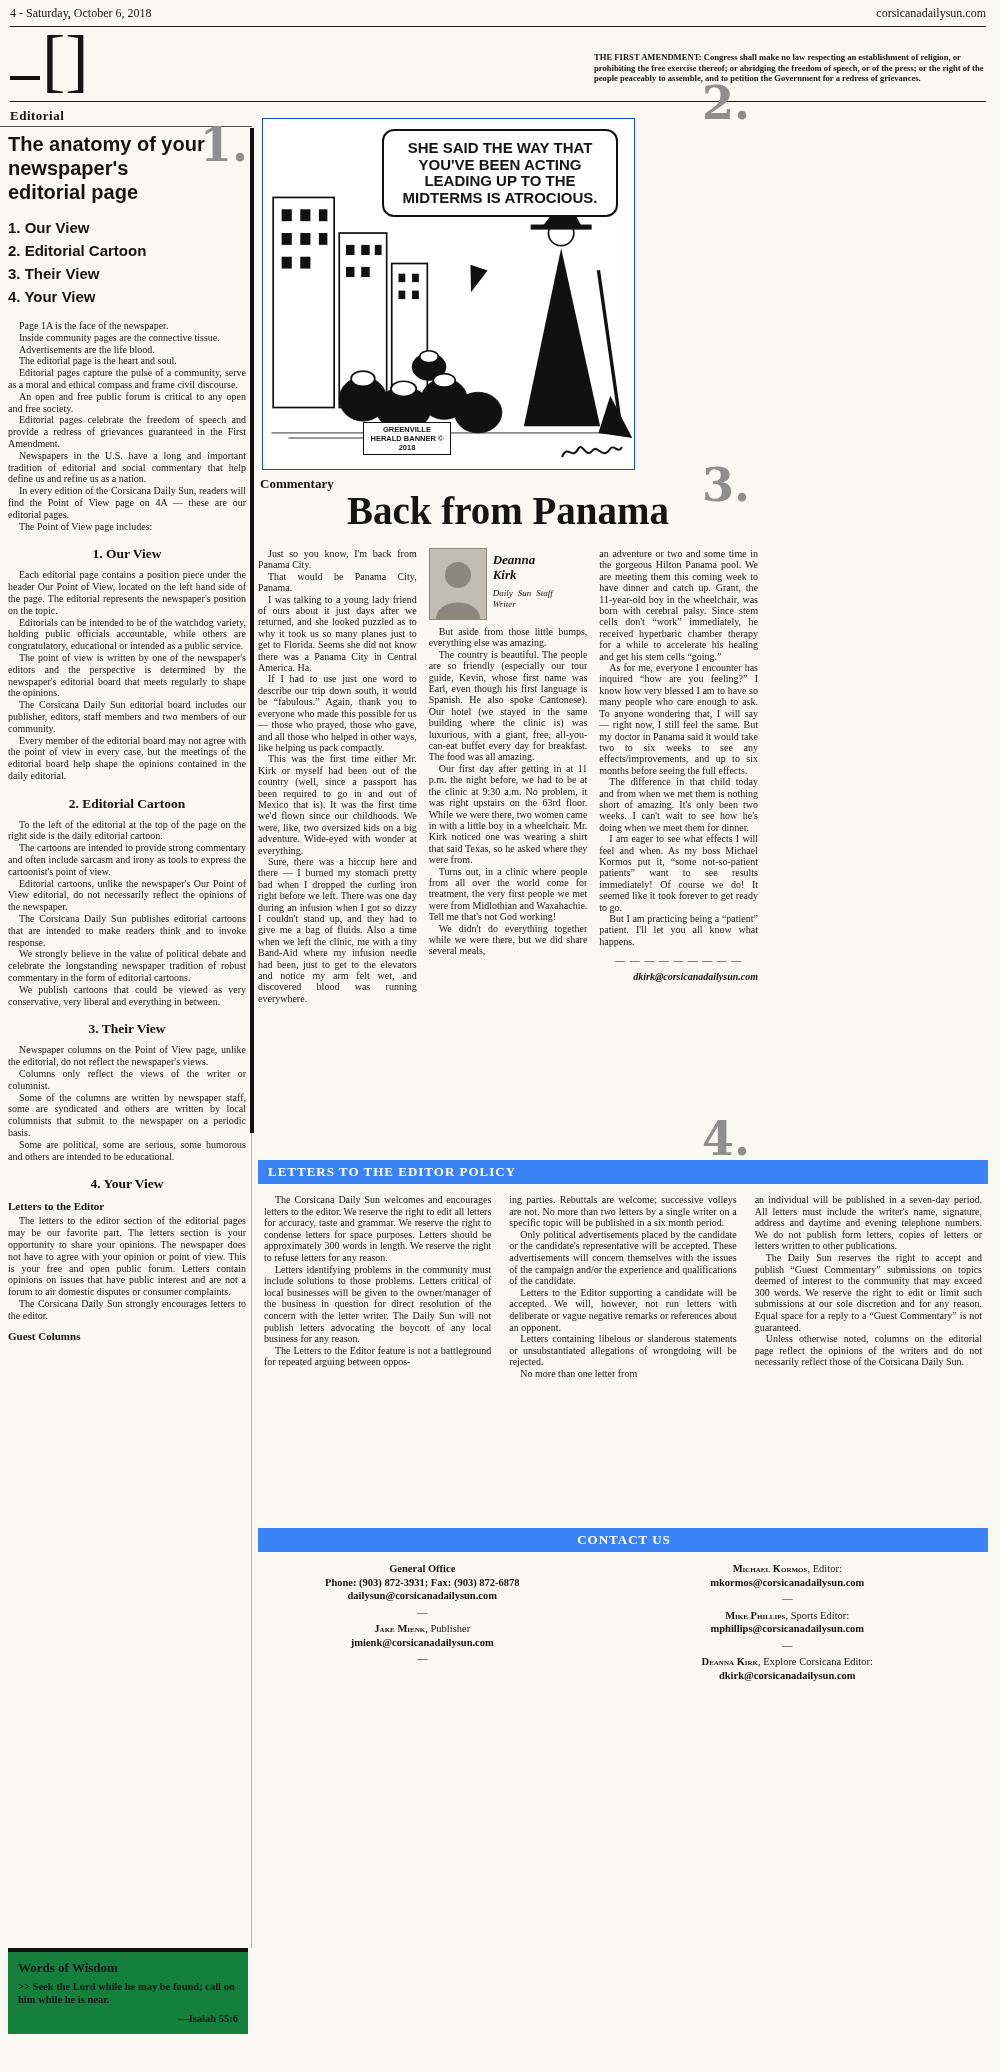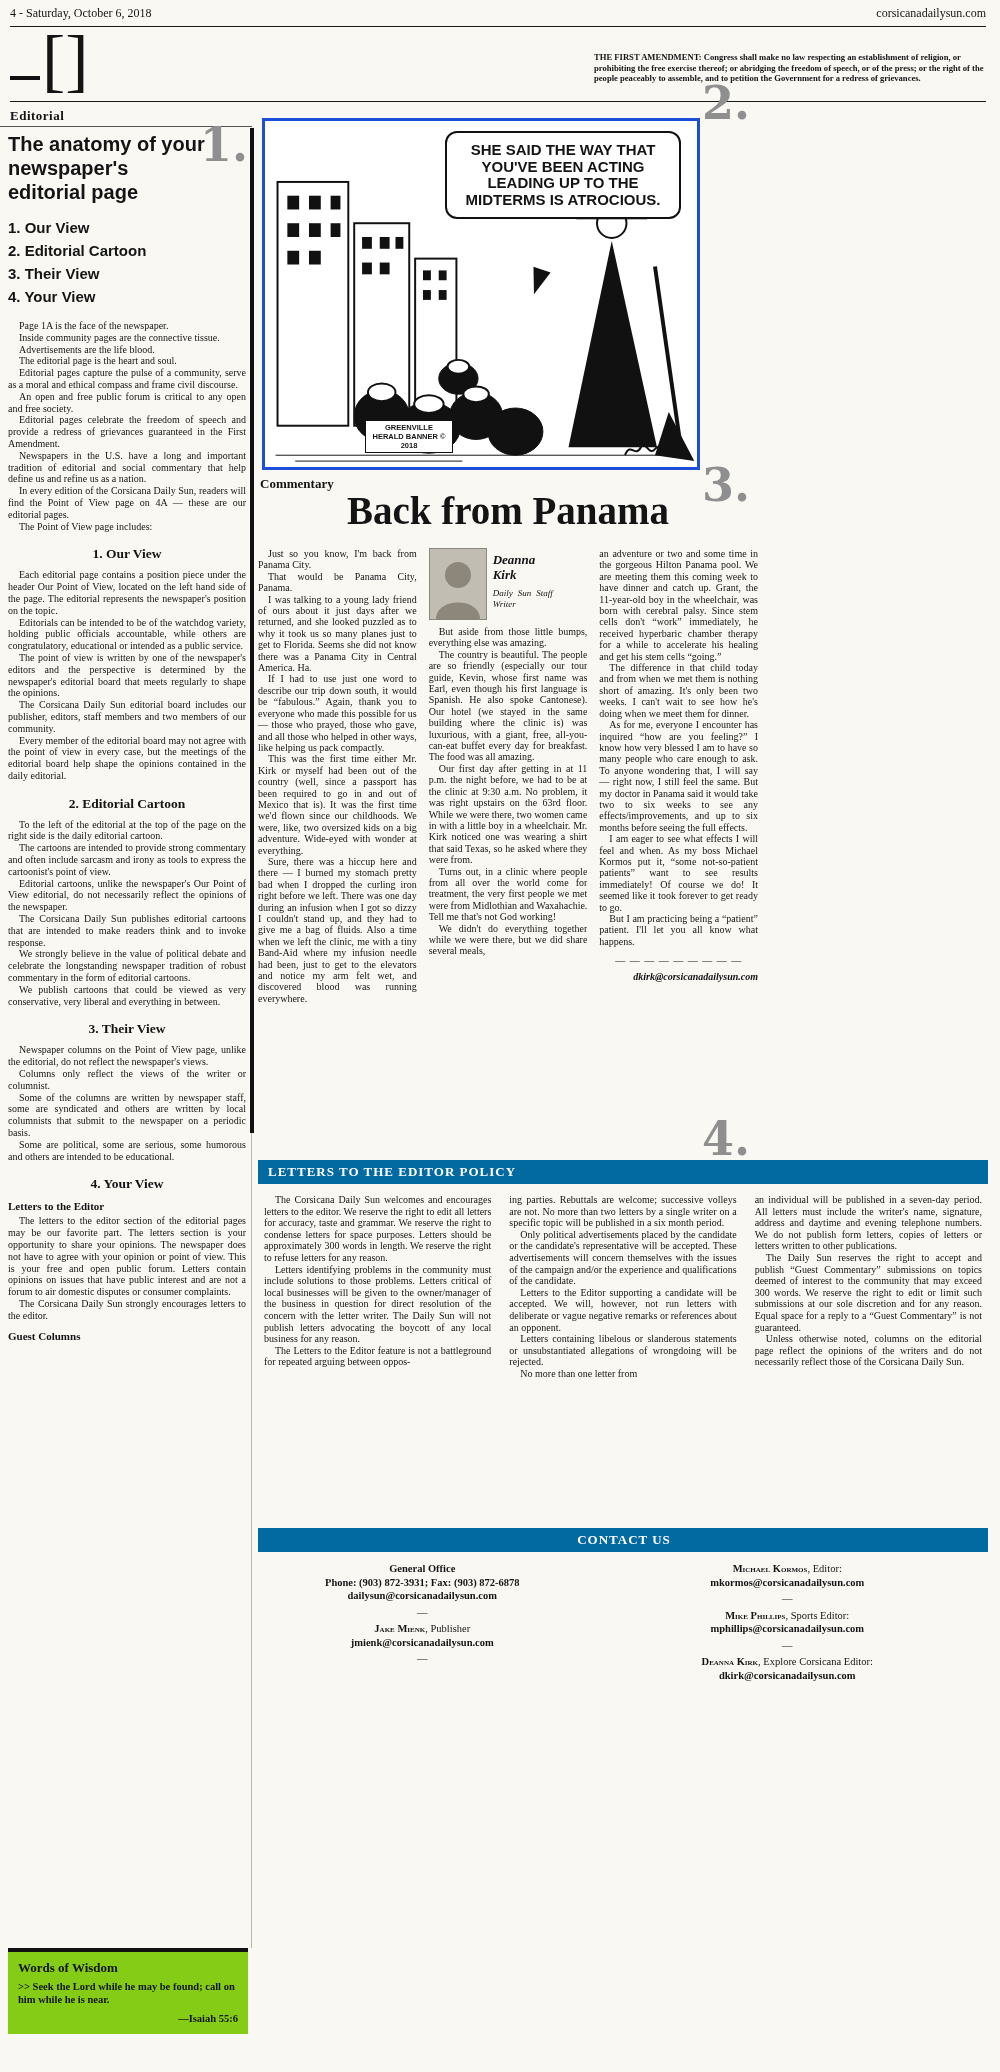--- a/index.html
+++ b/index.html
@@ -43,29 +43,29 @@
   .lc-title { font-family:"Liberation Sans", sans-serif; font-weight:bold; font-size:20px;
               line-height:24px; width:200px; margin-bottom:12px; }
   .lc-list-item { font-family:"Liberation Sans", sans-serif; font-weight:bold;
                   font-size:15px; line-height:23px; }
   .lc-list { margin-bottom:12px; }
   .para { font-size:10px; line-height:11.8px; text-align:justify; text-indent:11px; }
   .section-head { text-align:center; font-weight:bold; font-size:13.5px; margin:14px 0 7px; }
   .subhead { font-weight:bold; font-size:11px; margin:8px 0 3px; }
 
   
-  .wow { position:absolute; left:8px; top:1948px; width:240px; background:#84cc16;
+  .wow { position:absolute; left:8px; top:1948px; width:240px; background:#15803d;
          border-top:4px solid #111; padding:8px 10px 10px; }
   .wow-title { font-weight:bold; font-size:13px; margin-bottom:5px; }
   .wow-quote { font-weight:bold; font-size:10.5px; line-height:12.5px; }
   .wow-attr  { text-align:right; font-weight:bold; font-size:10.5px; margin-top:7px; }
 
   
-  .cartoon { position:absolute; left:262px; top:118px; width:438px; height:352px;
-             border:3px solid #1d4ed8; background:#fff; }
+  .cartoon { position:absolute; left:262px; top:118px; width:373px; height:352px;
+             border:1px solid #1d4ed8; background:#fff; }
   .cartoon-art { position:absolute; left:0; top:0; width:100%; height:100%; }
   .bubble { position:absolute; right:16px; top:10px; width:236px; background:#fff;
             border:2px solid #111; border-radius:12px; padding:9px 6px;
             font-family:"Liberation Sans", sans-serif; font-weight:bold; font-size:15px;
             line-height:16.5px; text-align:center; }
   .bubble-tail { position:absolute; right:150px; top:148px; width:0; height:0;
                  border-left:9px solid transparent; border-right:9px solid transparent;
                  border-top:26px solid #111; transform:rotate(18deg); }
   .cartoon-credit { position:absolute; left:100px; bottom:14px; width:88px; background:#fff;
                     border:1px solid #111; padding:2px 3px; font-family:"Liberation Sans", sans-serif;
@@ -84,21 +84,21 @@
   .byline { display:flex; margin-bottom:6px; }
   .photo { width:58px; height:72px; background:#c9c5bc; border:1px solid #8a877f; flex:0 0 auto; }
   .byline-text { margin-left:6px; padding-top:4px; }
   .author-name { font-weight:bold; font-style:italic; font-size:13px; line-height:15px; width:60px; }
   .author-title { font-style:italic; font-size:9px; line-height:11px; margin-top:6px; width:60px; }
   .dashes { text-align:center; letter-spacing:1px; margin-top:8px; font-size:10px; }
   .signoff { text-align:right; font-style:italic; font-weight:bold; font-size:10px; margin-top:4px; }
 
   
   .letters { position:absolute; left:258px; top:1160px; width:730px; }
-  .black-bar { background:#0369a1; color:#fff; font-size:13px; font-weight:bold;
+  .black-bar { background:#3b82f6; color:#fff; font-size:13px; font-weight:bold;
                letter-spacing:1px; padding:4px 10px; }
   .black-bar.center { text-align:center;padding-left:12px; }
   .policy-cols { display:flex; gap:18px; padding:10px 6px 6px; }
   .policy-col { flex:1; font-size:10px; line-height:11.6px; text-align:justify; }
   .policy-col .para { line-height:11.6px; }
 
   .contact { position:absolute; left:258px; top:1528px; width:730px; }
   .contact-body { display:flex; padding:10px 0 6px; }
   .contact-left { width:45%; text-align:center; font-size:10.5px; line-height:13.5px; }
   .contact-right { width:55%; text-align:center; font-size:10.5px; line-height:13.5px; }
@@ -295,22 +295,22 @@
           <p class="para">But aside from those little bumps, everything else was amazing.</p>
           <p class="para">The country is beautiful. The people are so friendly (especially our tour guide, Kevin, whose first name was Earl, even though his first language is Spanish. He also spoke Cantonese).  Our hotel (we stayed in the same building where the clinic is) was luxurious, with a giant, free, all-you-can-eat buffet every day for breakfast. The food was all amazing.</p>
           <p class="para">Our first day after getting in at 11 p.m. the night before, we had to be at the clinic at 9:30 a.m. No problem, it was right upstairs on the 63rd floor. While we were there, two women came in with a little boy in a wheelchair. Mr. Kirk noticed one was wearing a shirt that said Texas, so he asked where they were from.</p>
           <p class="para">Turns out, in a clinic where people from all over the world come for treatment, the very first people we met were from Midlothian and Waxahachie. Tell me that's not God working!</p>
           <p class="para">We didn't do everything together while we were there, but we did share several meals,</p>
         </div>
     </div>
     <div class="art-col">
       <div class="plist cont">
           <p class="para">an adventure or two and some time in the gorgeous Hilton Panama pool. We are meeting them this coming week to have dinner and catch up. Grant, the 11-year-old boy in the wheelchair, was born with cerebral palsy. Since stem cells don't “work” immediately, he received hyperbaric chamber therapy for a while to accelerate his healing and get his stem cells “going.”</p>
+          <p class="para">As for me, everyone I encounter has inquired “how are you feeling?” I know how very blessed I am to have so many people who care enough to ask. To anyone wondering that, I will say — right now, I still feel the same. But my doctor in Panama said it would take two to six weeks to see any effects/improvements, and up to six months before seeing the full effects.</p>
           <p class="para">The difference in that child today and from when we met them is nothing short of amazing. It's only been two weeks. I can't wait to see how he's doing when we meet them for dinner.</p>
-          <p class="para">As for me, everyone I encounter has inquired “how are you feeling?” I know how very blessed I am to have so many people who care enough to ask. To anyone wondering that, I will say — right now, I still feel the same. But my doctor in Panama said it would take two to six weeks to see any effects/improvements, and up to six months before seeing the full effects.</p>
           <p class="para">I am eager to see what effects I will feel and when. As my boss Michael Kormos put it, “some not-so-patient patients” want to see results immediately! Of course we do! It seemed like it took forever to get ready to go.</p>
           <p class="para">But I am practicing being a “patient” patient. I'll let you all know what happens.</p>
         </div>
       <div class="dashes">— — — — — — — — —</div>
       <div class="signoff">dkirk@corsicanadailysun.com</div>
     </div>
   </div>
 
   <div class="letters">
     <div class="black-bar">LETTERS TO THE EDITOR POLICY</div>

